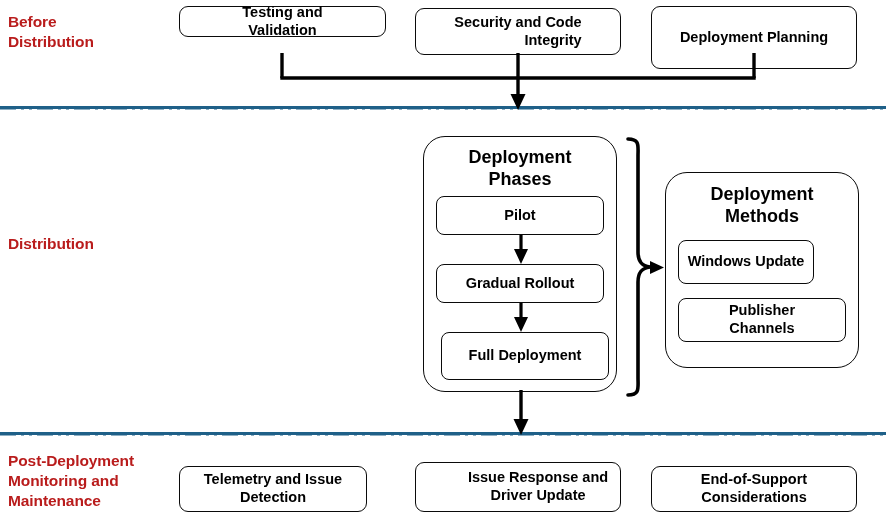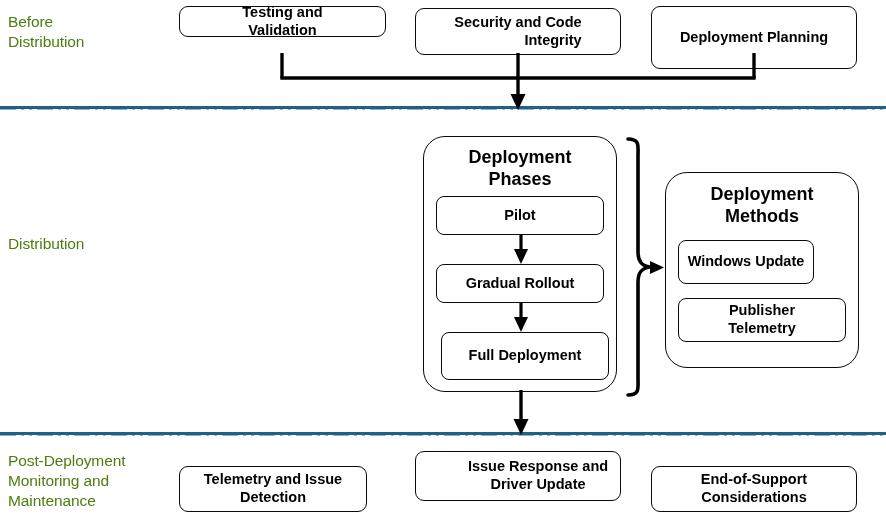--- a/index.html
+++ b/index.html
@@ -15,24 +15,24 @@
     position: relative;
     width: 886px;
     height: 517px;
     background: #ffffff;
     overflow: hidden;
   }
 
   
   .lane-label {
     position: absolute;
-    font-weight: normal;
+    font-weight: bold;
     font-size: 15.5px;
     line-height: 1.30;
-    color: #4d7c0f;
+    color: #b91c1c;
     letter-spacing: -0.1px;
     white-space: pre-line;
   }
   #lane-label-before    { left: 8px;  top: 12px;  width: 165px; }
   #lane-label-dist      { left: 8px;  top: 234px; width: 165px; }
   #lane-label-post      { left: 8px;  top: 451px; width: 172px; }
 
   
   .lane-divider {
     position: absolute;
@@ -193,31 +193,31 @@
   </div>
 
   <div class="node group" style="left:665px; top:172px; width:194px; height:196px;">
     <div class="group-title" style="top:11px;">Deployment
 Methods</div>
   </div>
 
   <div class="node inner" style="left:678px; top:240px; width:136px; height:44px;">Windows Update</div>
 
   <div class="node inner" style="left:678px; top:298px; width:168px; height:44px;">Publisher
-Telemetry</div>
+Channels</div>
 
   <div class="conn" style="left:512px; top:390px;">
     <svg width="18" height="48" viewBox="0 0 18 48">
       <line x1="9" y1="0" x2="9" y2="34" stroke="#000000" stroke-width="3.4"></line>
       <polygon points="9,45 1.5,29 16.5,29" fill="#000000"></polygon>
     </svg>
   </div>
 
   <div class="node" style="left:179px; top:466px; width:188px; height:46px;">Telemetry and Issue
 Detection</div>
 
-  <div class="node" style="left:415px; top:451px; width:206px; height:50px;padding-left:46px;">Issue Response and
+  <div class="node" style="left:415px; top:462px; width:206px; height:50px;padding-left:46px;">Issue Response and
 Driver Update</div>
 
   <div class="node" style="left:651px; top:466px; width:206px; height:46px;">End-of-Support
 Considerations</div>
 
 </div>
 
 </body></html>

